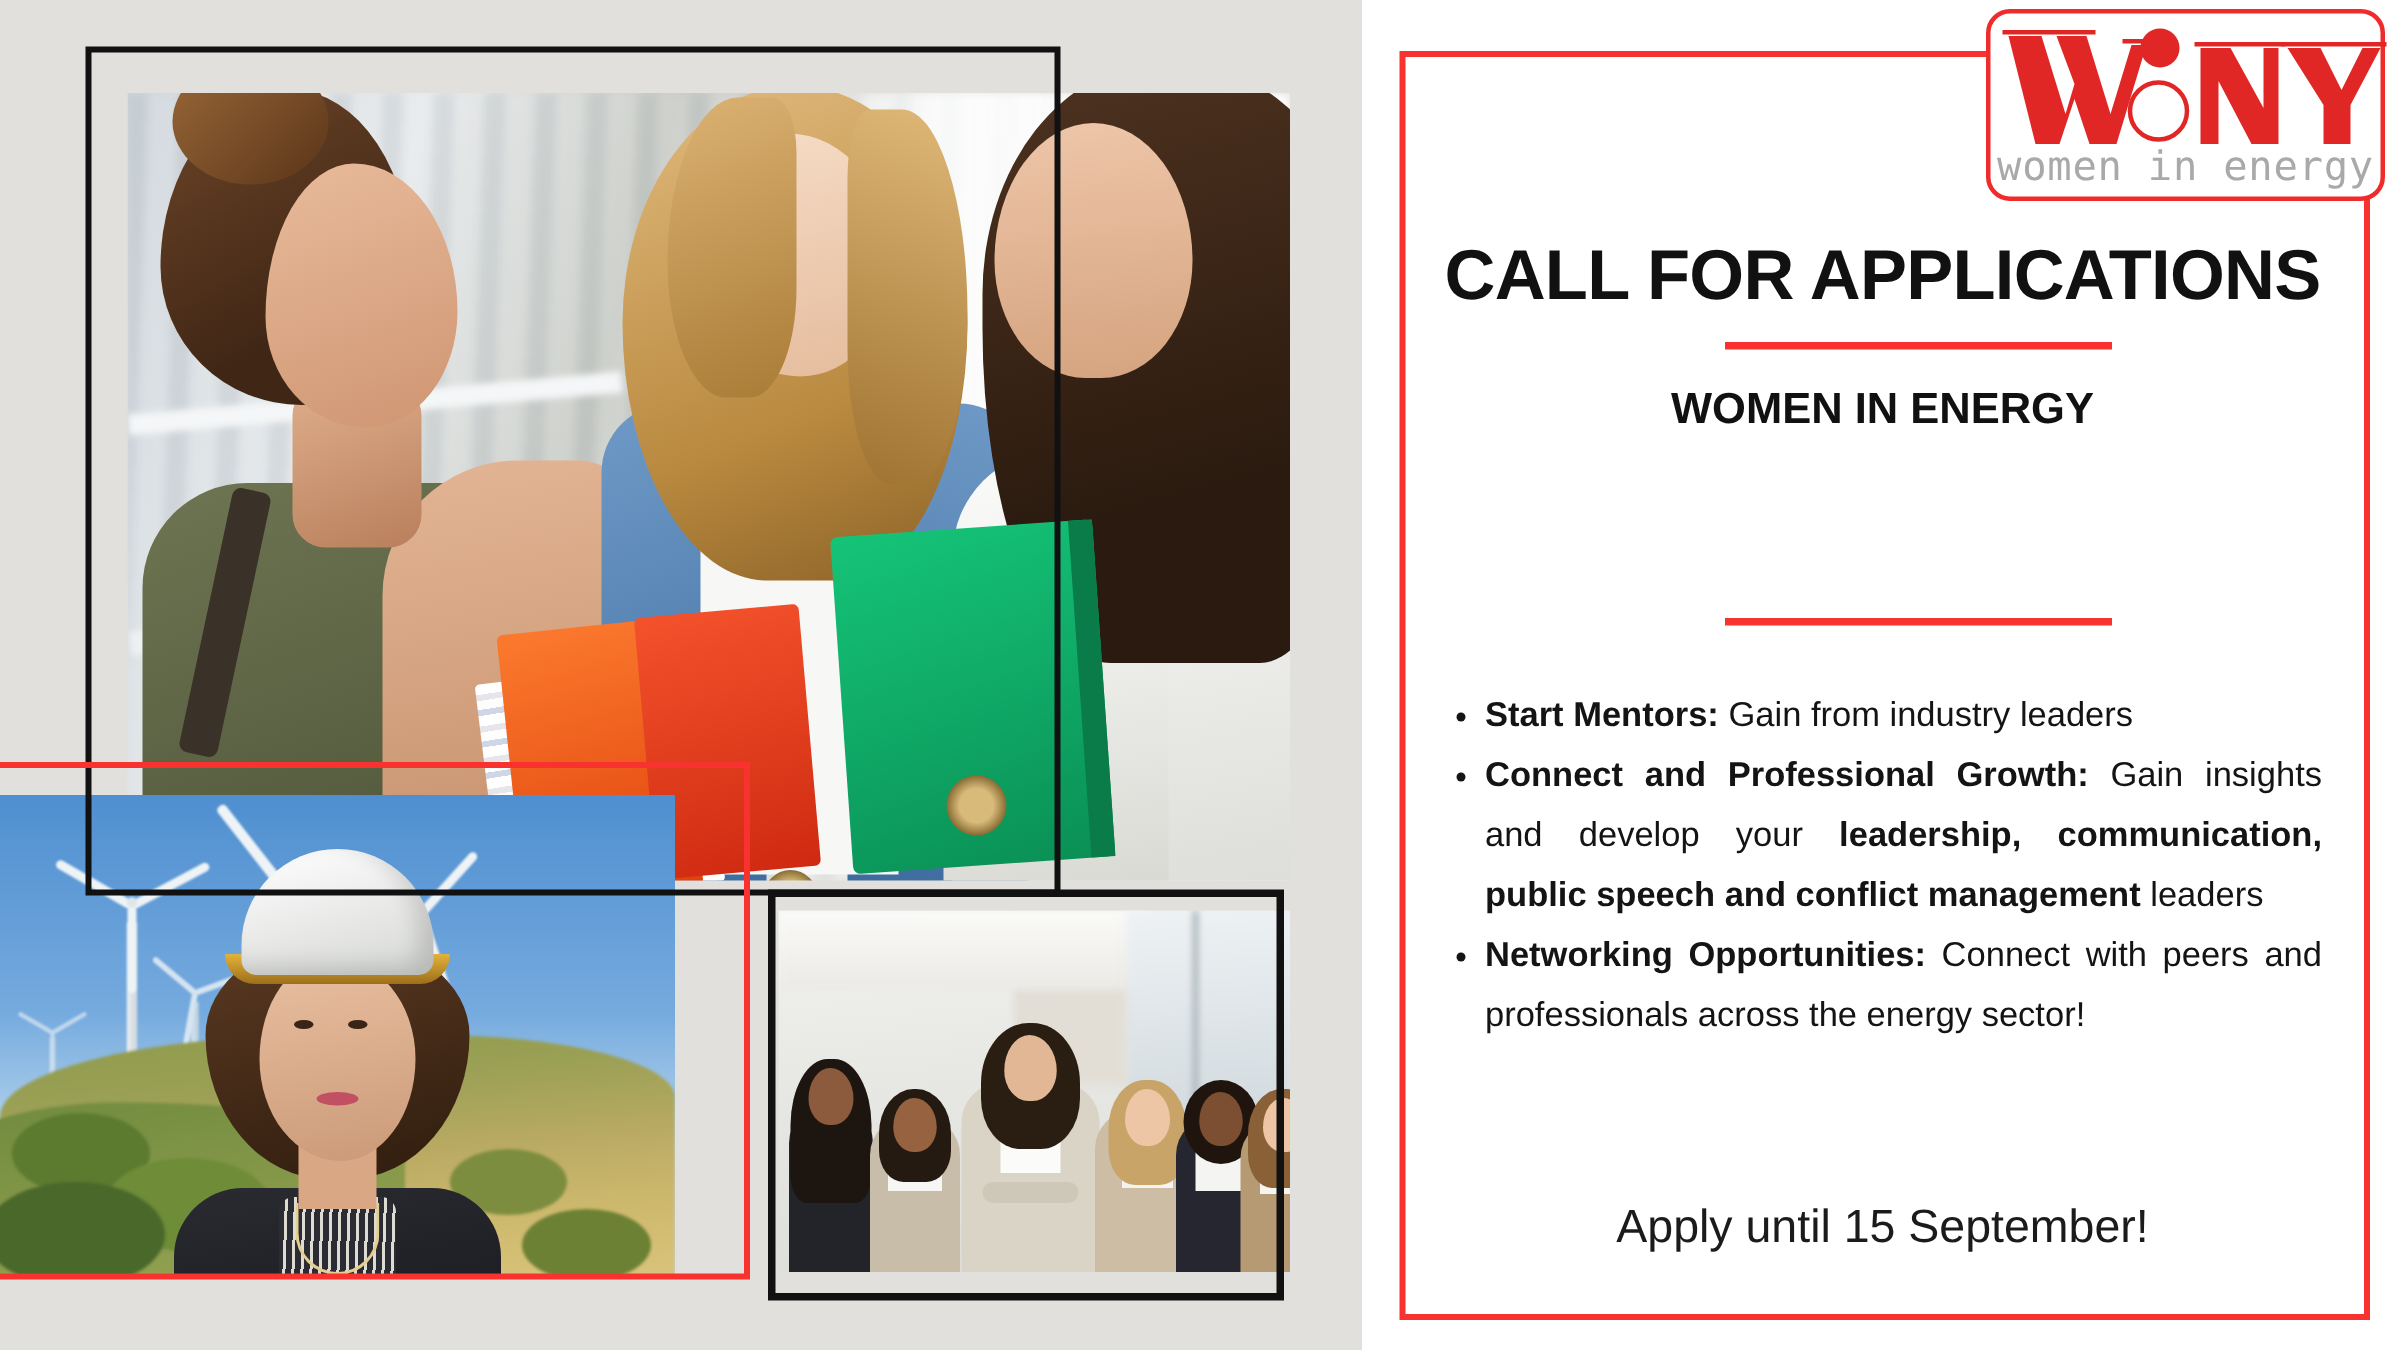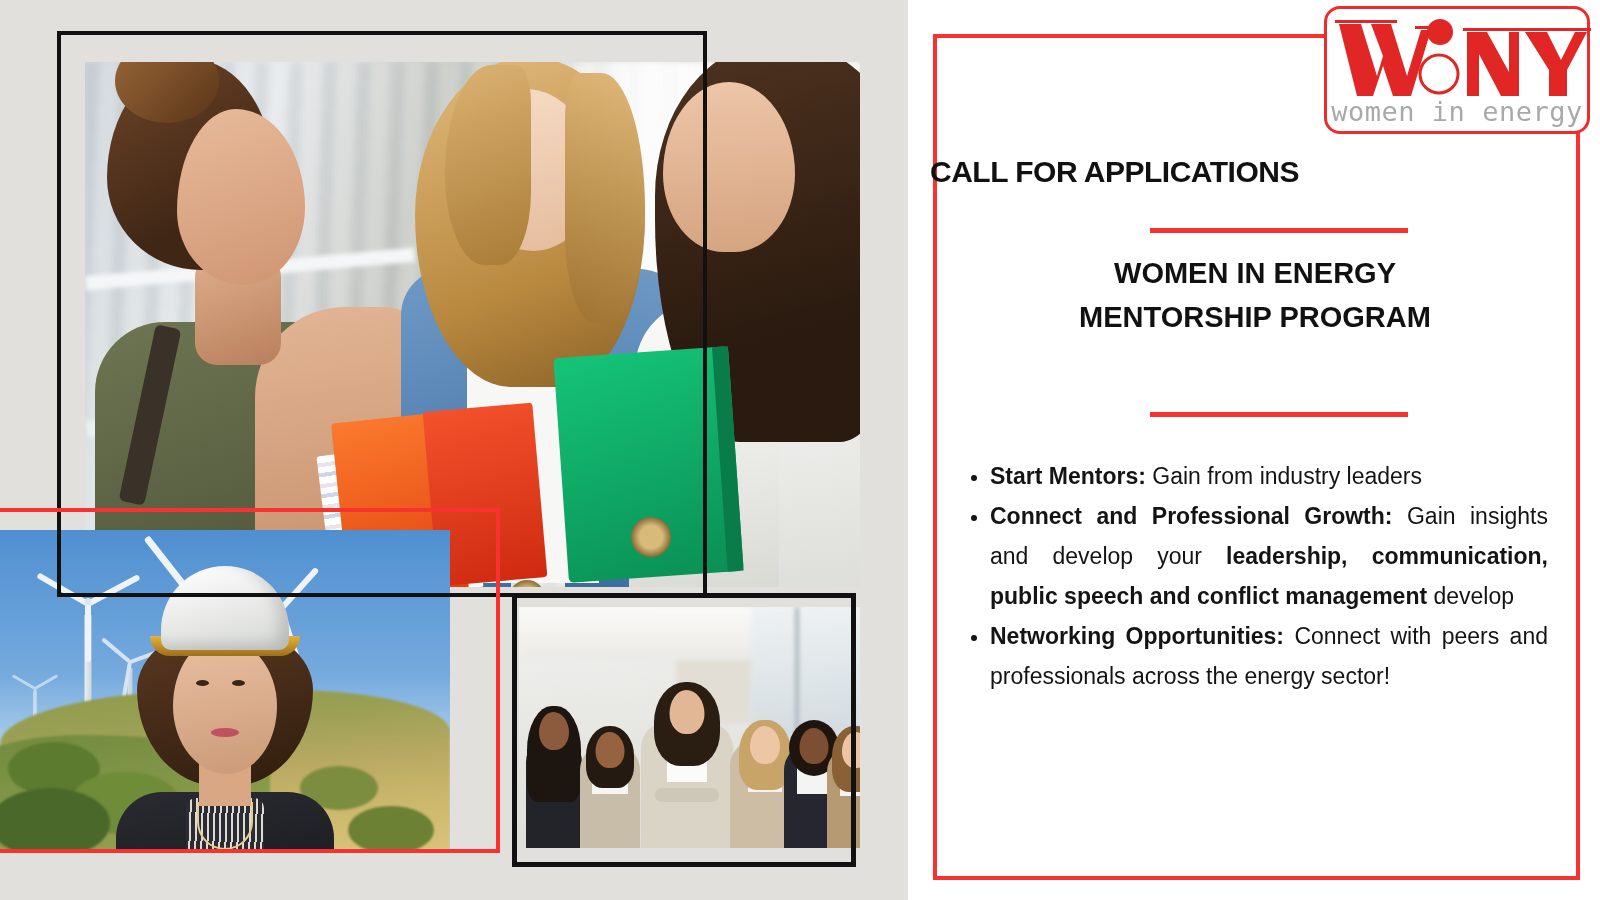--- a/index.html
+++ b/index.html
@@ -115,22 +115,22 @@
   
   .right-panel{position:absolute;left:908px;top:0;width:692px;height:900px;background:#ffffff;}
   .red-box{position:absolute;left:25px;top:34px;width:647px;height:846px;border:4px solid #f8322f;box-sizing:border-box;}
 
   .logo-box{position:absolute;left:1324px;top:6px;width:266px;height:128px;
     border:3px solid #ef2b2b;border-radius:16px;background:#ffffff;box-sizing:border-box;z-index:5;}
   .logo-word{position:absolute;left:0;right:0;top:1px;height:88px;}
   .logo-sub{position:absolute;left:0;right:0;bottom:6px;text-align:center;
     font-family:"DejaVu Sans Mono",monospace;font-size:27px;letter-spacing:.5px;color:#a9a9a9;line-height:1;}
 
-  .headline{position:absolute;left:930px;top:155px;width:650px;text-align:left;
-    font-size:30px;font-weight:bold;color:#111111;letter-spacing:-.5px;}
+  .headline{position:absolute;left:930px;top:155px;width:650px;text-align:center;
+    font-size:47px;font-weight:bold;color:#111111;letter-spacing:-.5px;}
   .divider{position:absolute;background:#f8322f;height:5px;left:1150px;width:258px;}
   .div1{top:228px;}
   .div2{top:412px;}
   .subhead{position:absolute;left:940px;top:252px;width:630px;text-align:center;
     font-size:29px;font-weight:bold;color:#111111;line-height:1.5;}
   .tagline{position:absolute;left:930px;top:356px;width:650px;text-align:center;
     font-size:31px;color:#1b1b1b;}
 
   .bullets{position:absolute;left:948px;top:456px;width:600px;
     font-size:23px;color:#141414;line-height:1.74;}
@@ -342,32 +342,32 @@
       </svg>
     </div>
     <div class="logo-sub">women in energy</div>
   </div>
 
   <div class="headline">CALL FOR APPLICATIONS</div>
   <div class="divider div1"></div>
 
   <div class="subhead">
     <span>WOMEN IN ENERGY</span><br>
-    <span>MENTORSHIP PROGRAM</span>
   </div>
 
   <div class="divider div2"></div>
 
   <div class="bullets">
     <ul>
       <li>
         <b>Start Mentors:</b><span> Gain from industry leaders</span>
       </li>
       <li>
-        <b>Connect and Professional Growth:</b><span> Gain insights and develop your </span><b>leadership, communication, public speech and conflict management</b><span> develop</span>
+        <b>Connect and Professional Growth:</b><span> Gain insights and develop your </span><b>leadership, communication, public speech and conflict management</b><span> leaders</span>
       </li>
       <li>
         <b>Networking Opportunities:</b><span> Connect with peers and professionals across the energy sector!</span>
       </li>
     </ul>
   </div>
 
+  <div class="deadline">Apply until 15 September!</div>
 </div>
 
 </body></html>

